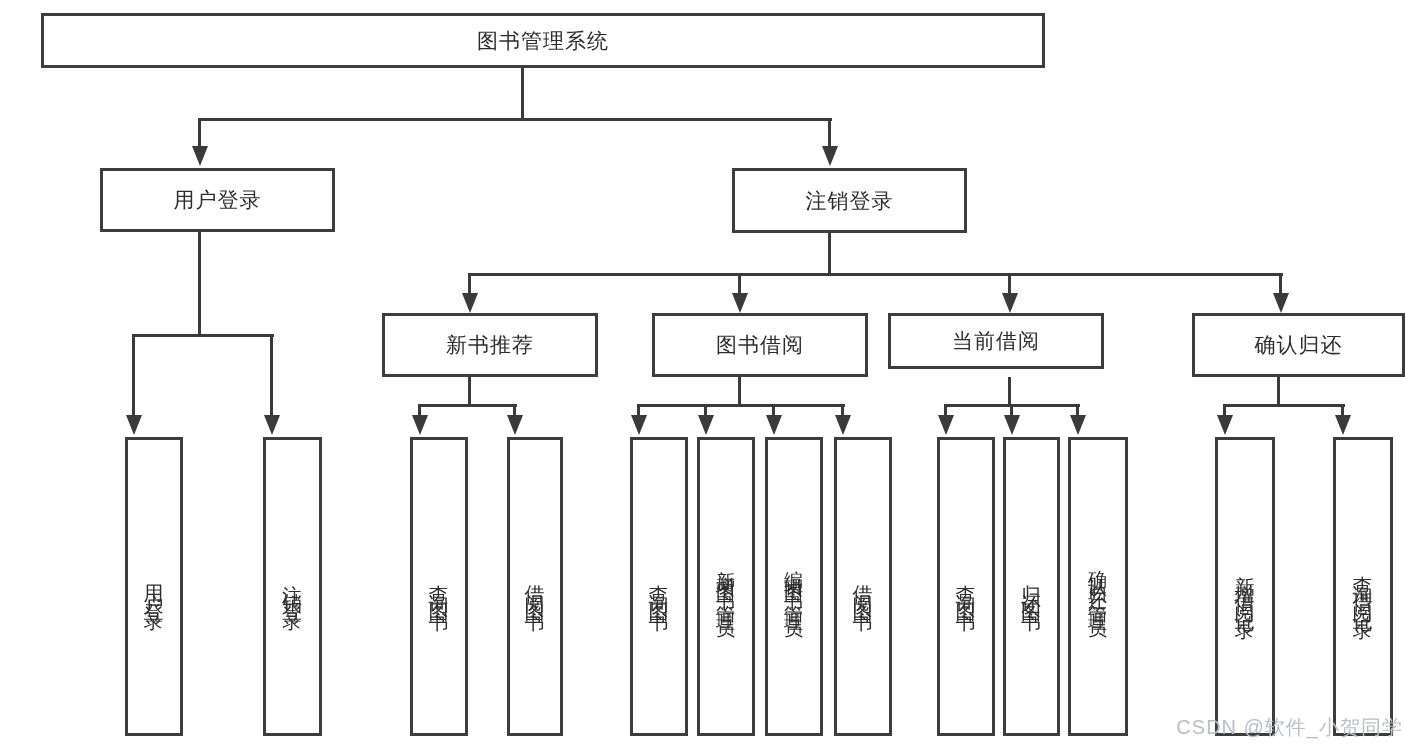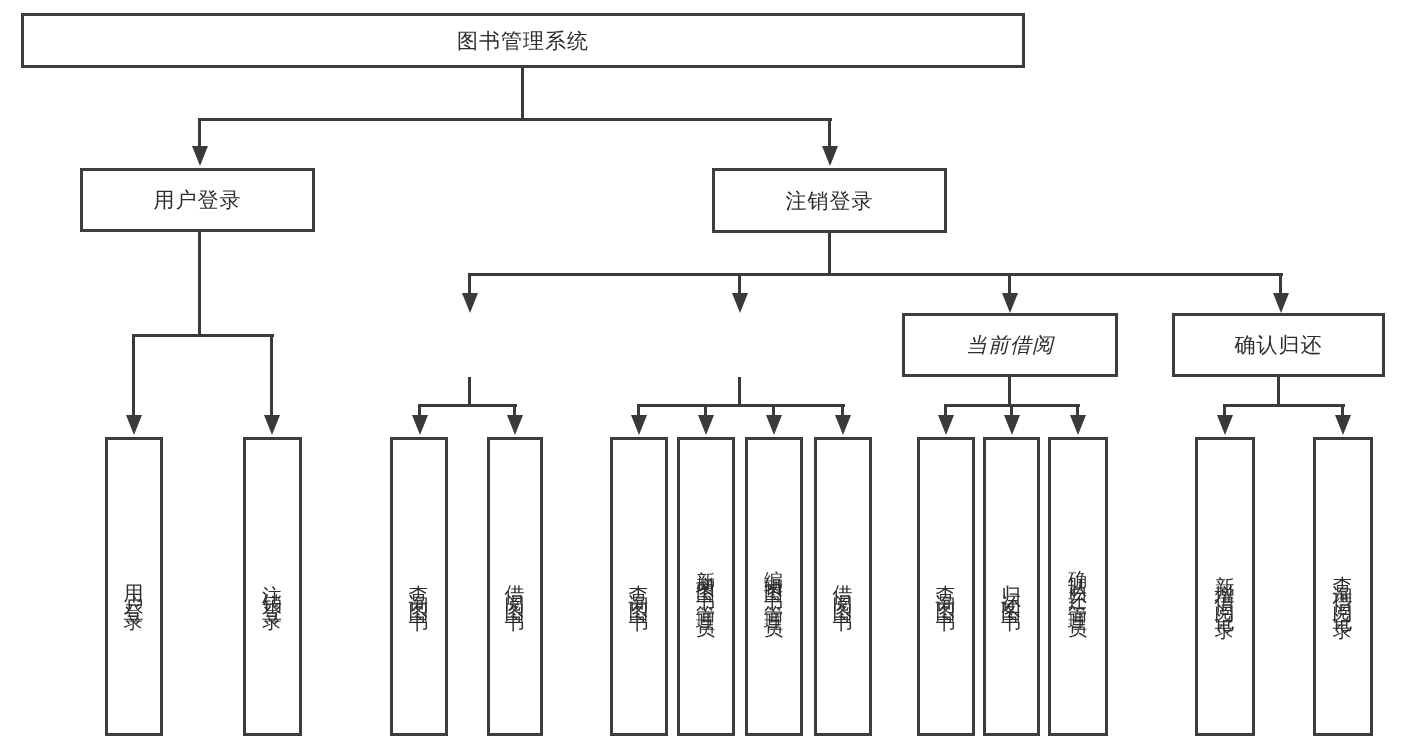--- a/index.html
+++ b/index.html
@@ -13,20 +13,21 @@
   }
   .node {
     position: absolute;
     box-sizing: border-box;
     border: 3px solid #3d3d3d;
     background: #ffffff;
     display: flex;
     align-items: center;
     justify-content: center;
     color: #2d2d2d;
+    margin-left: 20px;
   }
   .hnode { font-size: 21px; letter-spacing: 1px; }
   .leaf-label {
     writing-mode: vertical-rl;
     text-orientation: mixed;
     font-size: 20px;
     letter-spacing: 9px;
     color: #2d2d2d;
     line-height: 1;
   }
@@ -62,21 +63,27 @@
     <span>图书管理系统</span>
   </div>
 
   <div class="node hnode" style="left:80px; top:168px; width:235px; height:64px;">
     <span>用户登录</span>
   </div>
   <div class="node hnode" style="left:712px; top:168px; width:235px; height:65px;">
     <span>注销登录</span>
   </div>
 
-  <div class="node hnode" style="left:902px; top:313px; width:216px; height:64px;font-style:italic;">
+  <div class="node hnode" style="left:362px; top:313px; width:216px; height:64px;">
+    <span>新书推荐</span>
+  </div>
+  <div class="node hnode" style="left:632px; top:313px; width:216px; height:64px;">
+    <span>图书借阅</span>
+  </div>
+  <div class="node hnode" style="left:868px; top:313px; width:216px; height:56px;">
     <span>当前借阅</span>
   </div>
   <div class="node hnode" style="left:1172px; top:313px; width:213px; height:64px;">
     <span>确认归还</span>
   </div>
 
   <div class="node" style="left:105px; top:437px; width:58px; height:299px;">
     <span class="leaf-label">用户登录</span>
   </div>
   <div class="node" style="left:243px; top:437px; width:59px; height:299px;">
@@ -186,14 +193,15 @@
 
   <div>
     <div class="seg" style="left:1277px; top:377px; width:3px; height:30px;"></div>
     <div class="seg" style="left:1223px; top:404px; width:122px; height:3px;"></div>
     <div class="seg" style="left:1223px; top:404px; width:3px; height:13px;"></div>
     <div class="seg" style="left:1341px; top:404px; width:3px; height:13px;"></div>
     <div class="arrow" style="left:1217px; top:415px;"></div>
     <div class="arrow" style="left:1335px; top:415px;"></div>
   </div>
 
+  <div class="watermark">CSDN @软件_小贺同学</div>
 
 </div>
 
 </body></html>

